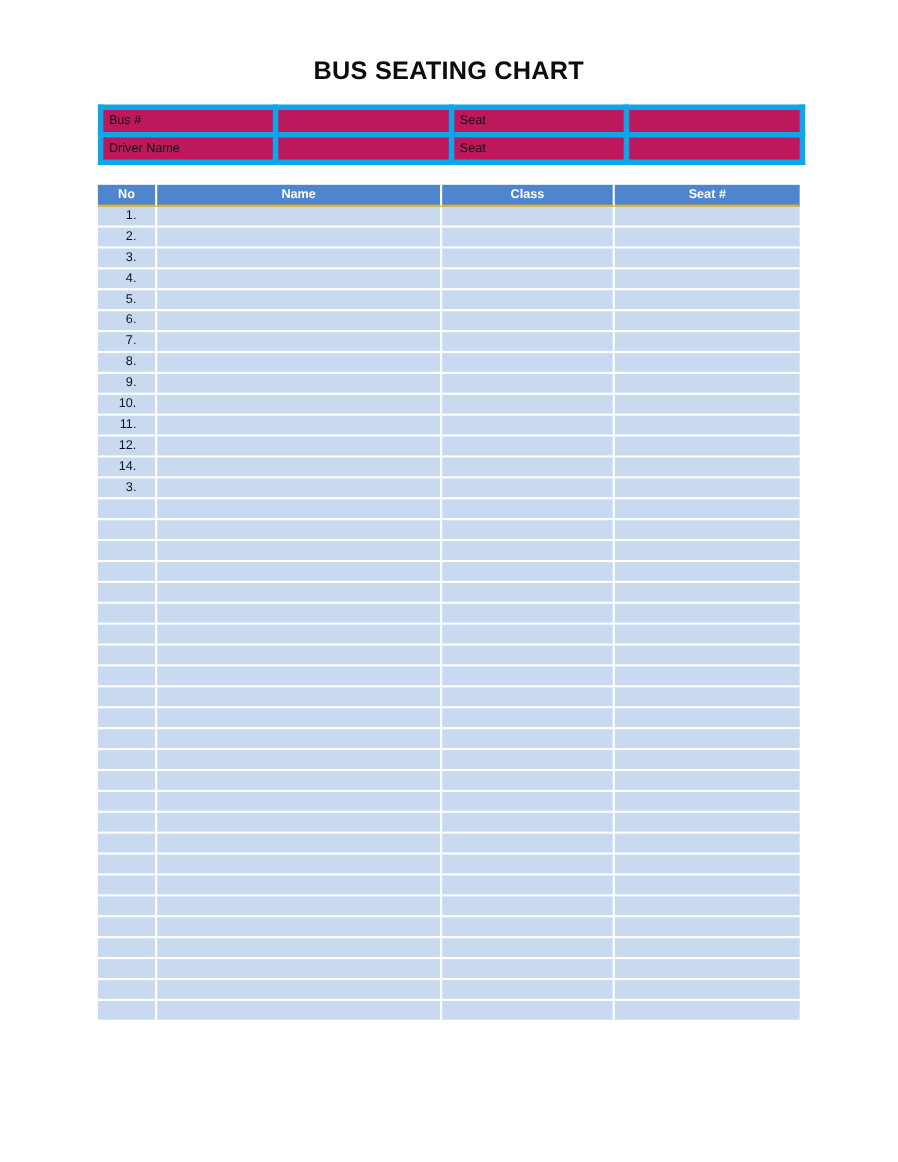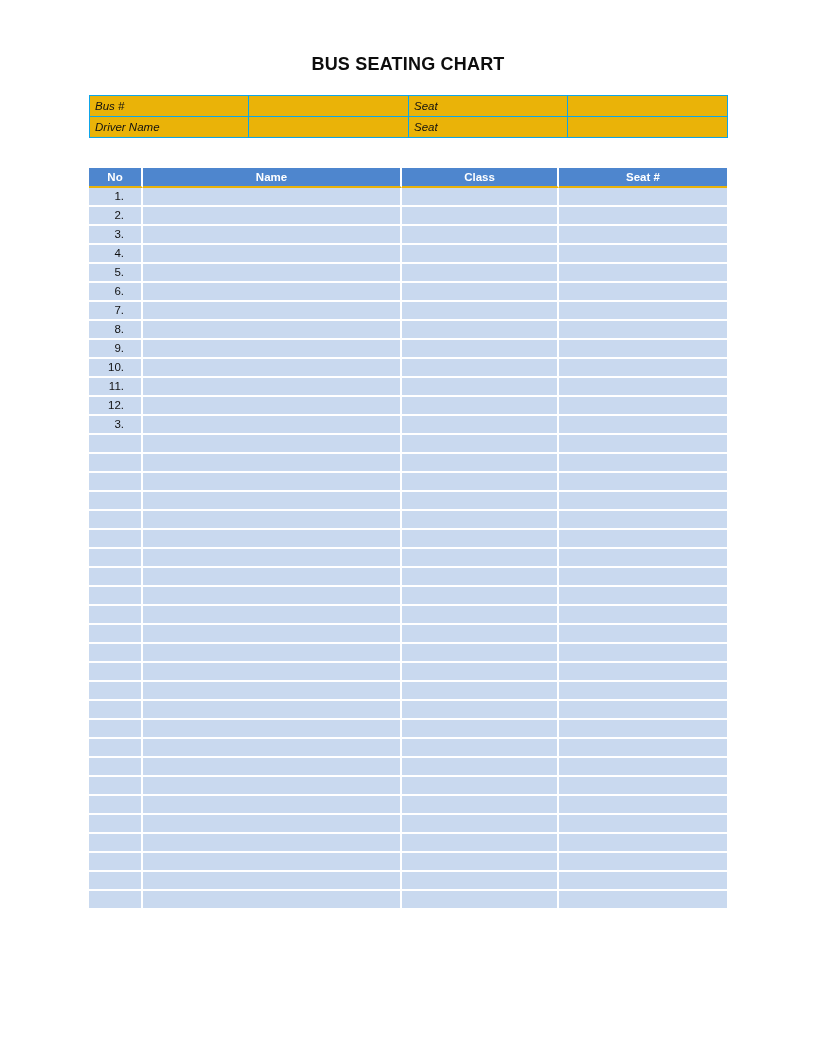--- a/index.html
+++ b/index.html
@@ -16,45 +16,44 @@
     overflow: hidden;
   }
 
   
   .page-title {
     position: absolute;
     left: 0;
     top: 50px;
     width: 816px;
     text-align: center;
-    font-size: 18px;
+    font-size: 23px;
     font-weight: bold;
     letter-spacing: 0.2px;
     color: #0d0d0d;
     line-height: 28px;
   }
 
   
   .info-table {
     position: absolute;
     left: 89px;
     top: 95px;
     width: 638px;
     border-collapse: collapse;
     table-layout: fixed;
   }
   .info-table td {
-    border: 1px solid #0ea5e9;
+    border: 5px solid #0ea5e9;
     height: 18px;
     font-size: 11.5px;
     padding: 1px 5px;
     vertical-align: middle;
     line-height: 14px;
-    background: #eab308;
-    font-style: italic;
+    background: #be185d;
   }
   .info-table td.label { text-align: left; }
   .col-lab1  { width: 159px; }
   .col-val1  { width: 160px; }
   .col-lab2  { width: 159px; }
   .col-val2  { width: 160px; }
 
   
   .seating-table {
     position: absolute;
@@ -214,20 +213,26 @@
         <td></td>
         <td></td>
       </tr>
       <tr>
         <td class="no-cell">12.</td>
         <td></td>
         <td></td>
         <td></td>
       </tr>
       <tr>
+        <td class="no-cell">14.</td>
+        <td></td>
+        <td></td>
+        <td></td>
+      </tr>
+      <tr>
         <td class="no-cell">3.</td>
         <td></td>
         <td></td>
         <td></td>
       </tr>
       <tr>
         <td class="no-cell"></td>
         <td></td>
         <td></td>
         <td></td>

